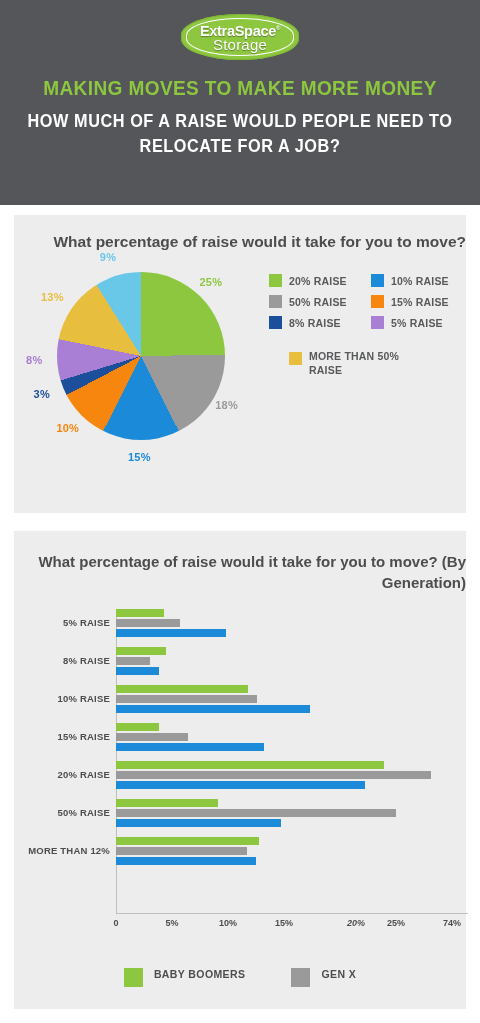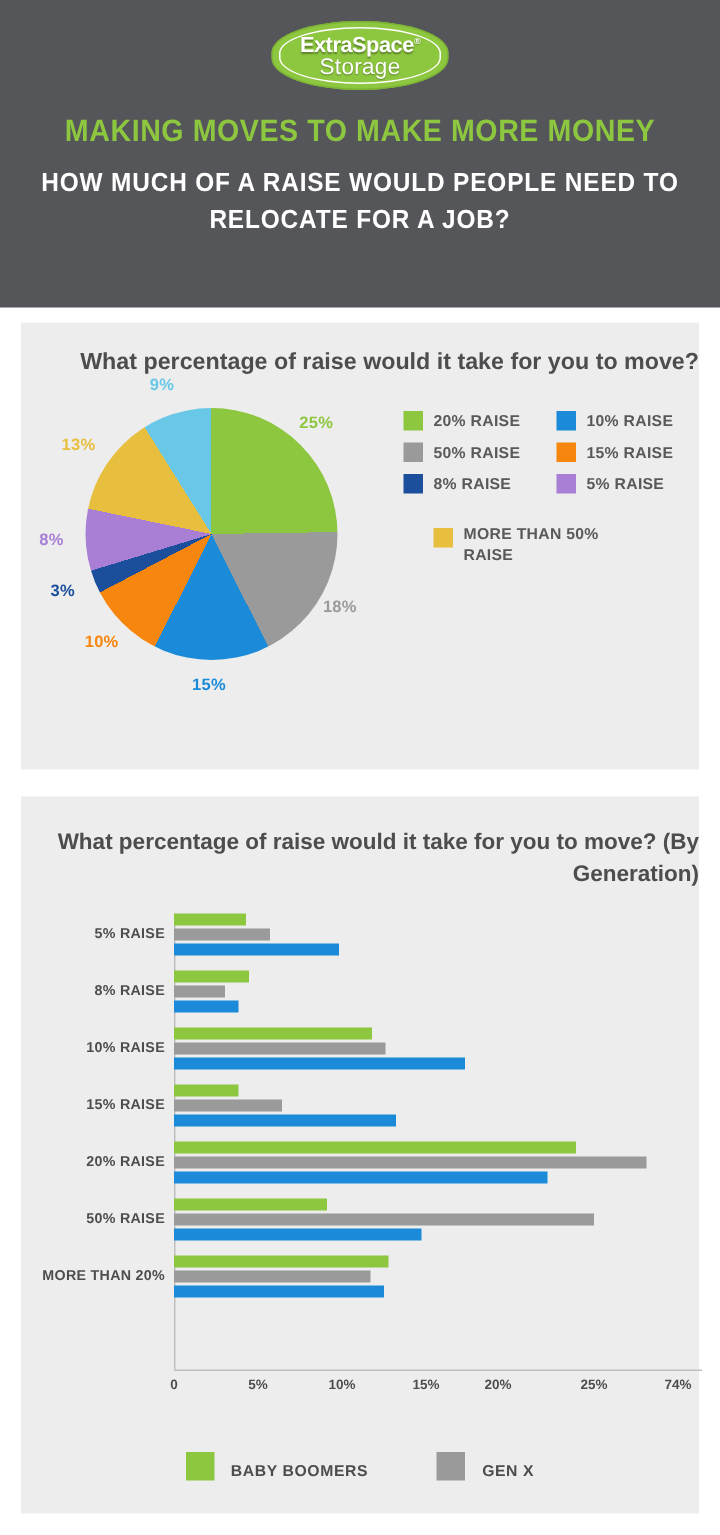--- a/index.html
+++ b/index.html
@@ -194,21 +194,21 @@
   }
 
   
   .bar-legend{
     position:absolute;
     left:0;bottom:22px;width:452px;
     display:flex;
     justify-content:center;
     gap:46px;
   }
-  .bl-item{display:flex;align-items:flex-end;}
+  .bl-item{display:flex;align-items:flex-start;}
   .bl-sw{width:19px;height:19px;margin-right:11px;}
   .bl-tx{
     color:#4d4d4f;
     font-size:10.5px;
     font-weight:bold;
     letter-spacing:0.4px;
   }
 </style>
 </head>
 <body>
@@ -337,36 +337,36 @@
             <div class="cat-label">50% RAISE</div>
           </div>
           <div class="bars">
             <div class="bar" style="background: rgb(141, 198, 63); width: 101.9px;"></div>
             <div class="bar" style="background: rgb(154, 154, 154); width: 280px;"></div>
             <div class="bar" style="background: rgb(27, 139, 217); width: 164.6px;"></div>
           </div>
         </div>
         <div class="bar-group">
           <div class="bar-cat">
-            <div class="cat-label">MORE THAN 20%</div>
+            <div class="cat-label">MORE THAN 12%</div>
           </div>
           <div class="bars">
             <div class="bar" style="background: rgb(141, 198, 63); width: 143.4px;"></div>
             <div class="bar" style="background: rgb(154, 154, 154); width: 131px;"></div>
             <div class="bar" style="background: rgb(27, 139, 217); width: 140px;"></div>
           </div>
         </div>
       </div>
     <div class="axis-bottom" id="axis-bottom" style="top: 304px; width: 352px;"></div>
     <div class="ticks" id="ticks" style="top: 305px; width: 352px;">
         <div class="tick" style="left: 0px;">0</div>
         <div class="tick" style="left: 56px;">5%</div>
         <div class="tick" style="left: 112px;">10%</div>
         <div class="tick" style="left: 168px;">15%</div>
-        <div class="tick" style="left: 216px;">20%</div>
+        <div class="tick" style="left: 240px; font-style: italic;">20%</div>
         <div class="tick" style="left: 280px;">25%</div>
         <div class="tick" style="left: 336px;">74%</div>
       </div>
   </div>
   <div class="bar-legend" id="bar-legend">
       <div class="bl-item">
         <span class="bl-sw" style="background: rgb(141, 198, 63);"></span>
         <span class="bl-tx">BABY BOOMERS</span>
       </div>
       <div class="bl-item">

